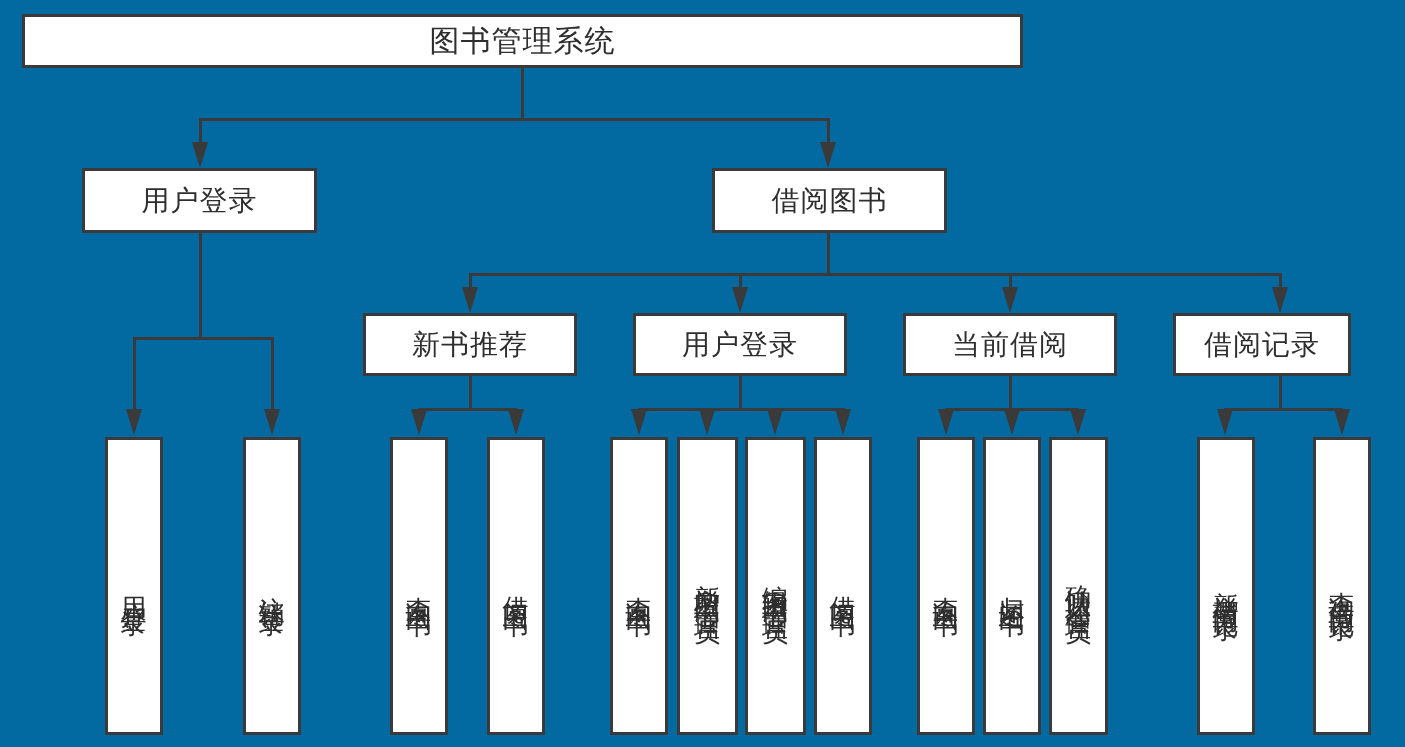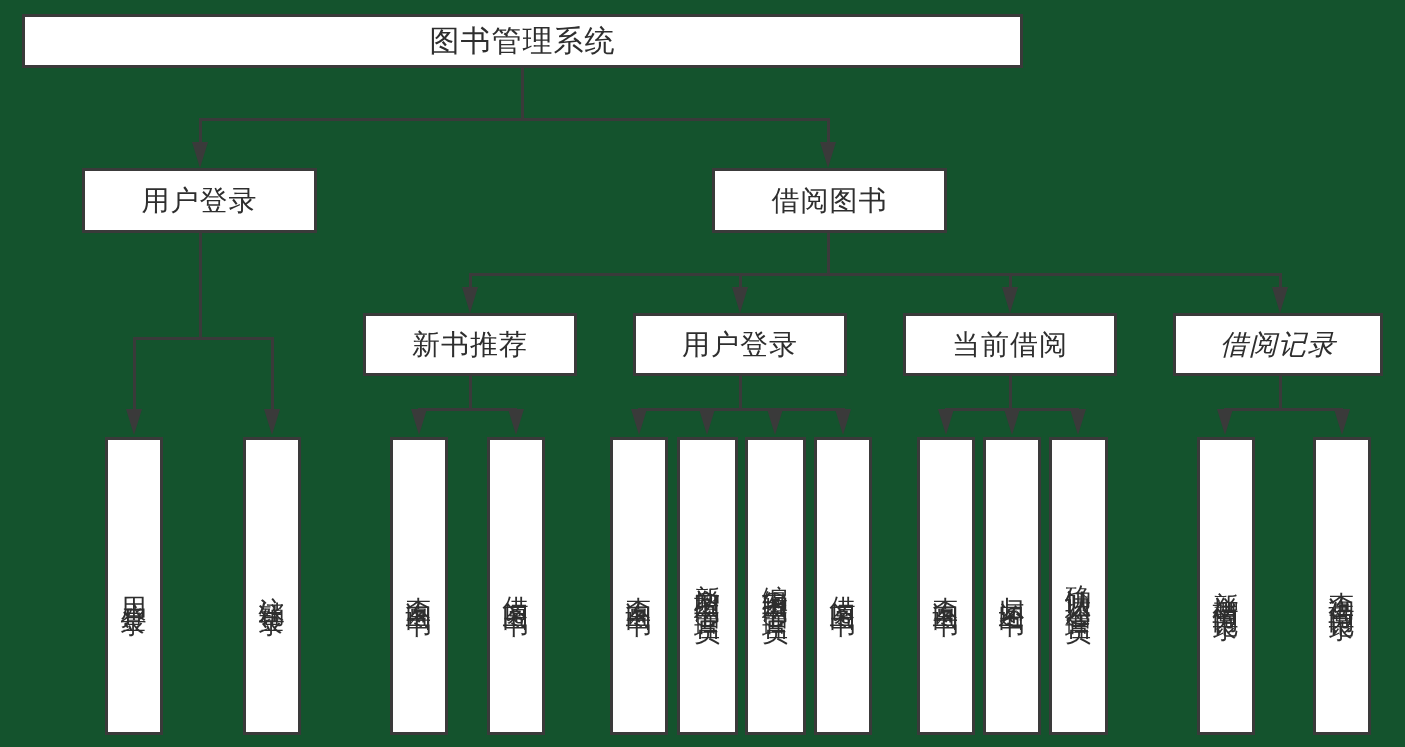--- a/index.html
+++ b/index.html
@@ -1,17 +1,17 @@
 <!DOCTYPE html>
 <html><head>
 <meta charset="utf-8">
 <style>
   html,body{margin:0;padding:0;background:#ffffff;}
   .stage{
-    position:relative;width:1405px;height:747px;background:#14532d;overflow:hidden;
+    position:relative;width:1405px;height:747px;background:#0369a1;overflow:hidden;
     font-family:"Liberation Sans","DejaVu Sans",sans-serif;color:#2e2e2e;
   }
   
   .hbox{
     position:absolute;box-sizing:border-box;background:#ffffff;
     border:3px solid #3a3a3a;display:flex;align-items:center;justify-content:center;
     font-size:28px;letter-spacing:1px;white-space:nowrap;
   }
   .hbox.root{font-size:30px;}
   
@@ -69,21 +69,21 @@
   <div class="vline" style="left:739px;top:273px;height:14px;"></div>
   <div class="ah" style="left:732px;top:287px;"></div>
   <div class="vline" style="left:1009px;top:273px;height:14px;"></div>
   <div class="ah" style="left:1002px;top:287px;"></div>
   <div class="vline" style="left:1279px;top:273px;height:14px;"></div>
   <div class="ah" style="left:1272px;top:287px;"></div>
 
   <div class="hbox" style="left:363px;top:313px;width:214px;height:63px;">新书推荐</div>
   <div class="hbox" style="left:633px;top:313px;width:214px;height:63px;">用户登录</div>
   <div class="hbox" style="left:903px;top:313px;width:214px;height:63px;">当前借阅</div>
-  <div class="hbox" style="left:1173px;top:313px;width:210px;height:63px;font-style:italic;">借阅记录</div>
+  <div class="hbox" style="left:1173px;top:313px;width:178px;height:63px;">借阅记录</div>
 
   <div class="vline" style="left:469px;top:376px;height:32px;"></div>
   <div class="hline" style="left:418px;top:408px;width:99px;"></div>
   <div class="ah" style="left:411px;top:409px;"></div>
   <div class="ah" style="left:508px;top:409px;"></div>
 
   <div class="vline" style="left:739px;top:376px;height:32px;"></div>
   <div class="hline" style="left:638px;top:408px;width:207px;"></div>
   <div class="ah" style="left:631px;top:409px;"></div>
   <div class="ah" style="left:699px;top:409px;"></div>

